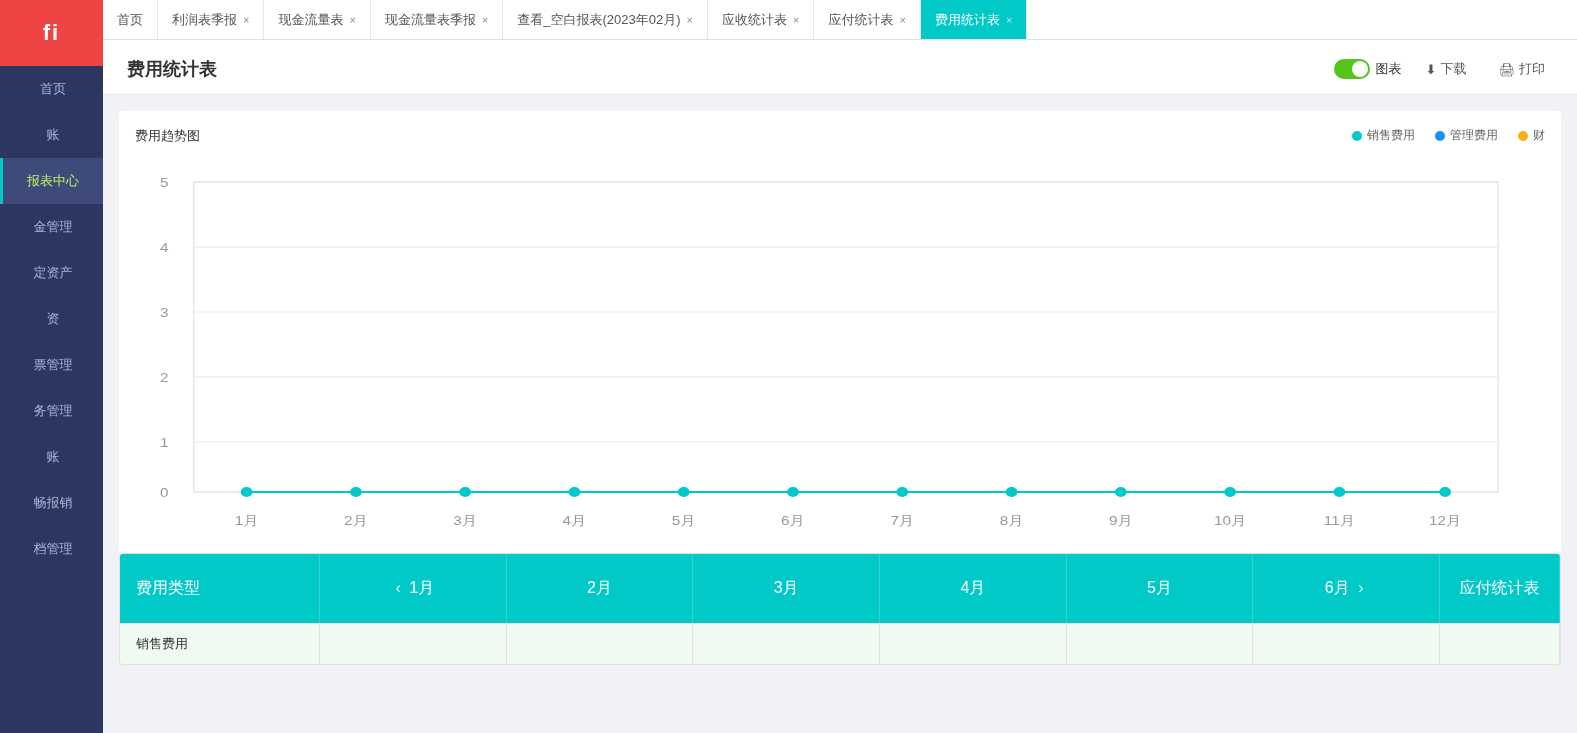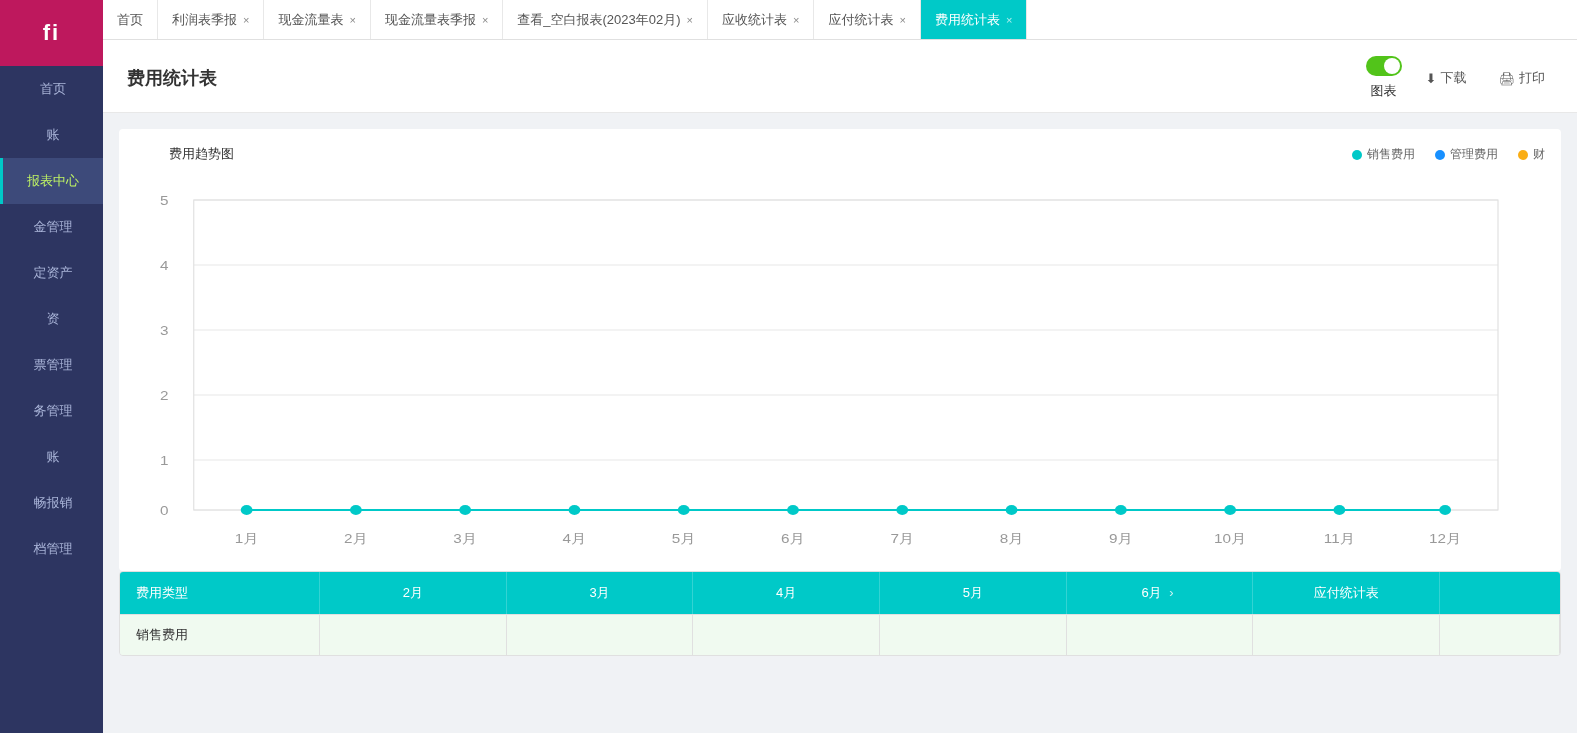--- a/index.html
+++ b/index.html
@@ -9,21 +9,21 @@
     .sidebar {
       width: 103px;
       background: #2d3561;
       display: flex;
       flex-direction: column;
       flex-shrink: 0;
       height: 100%;
     }
     .sidebar-logo {
       height: 66px;
-      background: #be185d;
+      background: #ef4444;
       display: flex;
       align-items: center;
       justify-content: center;
       color: white;
       font-size: 22px;
       font-weight: bold;
       letter-spacing: 2px;
     }
     .sidebar-item {
       padding: 14px 0;
@@ -106,21 +106,20 @@
     }
     .header-actions {
       display: flex;
       align-items: center;
       gap: 16px;
     }
     .toggle-container {
       display: flex;
       align-items: center;
       gap: 6px;
-      flex-direction: column;
     }
     .toggle-switch {
       width: 36px;
       height: 20px;
       background: #52c41a;
       border-radius: 10px;
       position: relative;
       cursor: pointer;
     }
     .toggle-switch::after {
@@ -147,24 +146,23 @@
 
     
     .chart-section {
       background: white;
       margin: 16px 16px 0;
       padding: 16px;
       border-radius: 4px;
     }
     .chart-header {
       display: flex;
-      align-items: flex-end;
+      align-items: flex-start;
       justify-content: space-between;
       margin-bottom: 12px;
-      margin-left: 34px;
     }
     .chart-title {
       font-size: 13px;
       color: #333;
     }
     .chart-legend {
       display: flex;
       gap: 20px;
       align-items: center;
     }
@@ -199,22 +197,22 @@
       overflow: hidden;
       border: 1px solid #e0e0e0;
     }
     .table-header-row {
       display: grid;
       grid-template-columns: 200px 1fr 1fr 1fr 1fr 1fr 1fr 120px;
       background: #00c9c8;
       color: white;
     }
     .table-header-cell {
-      padding: 12px 16px;
-      font-size: 13px;
+      padding: 24px 16px;
+      font-size: 16px;
       font-weight: 500;
       text-align: center;
       border-right: 1px solid rgba(255,255,255,0.2);
       position: relative;
     }
     .table-header-cell:first-child { text-align: left; }
     .table-header-cell .nav-arrow {
       cursor: pointer;
       padding: 0 4px;
       opacity: 0.8;
@@ -376,20 +374,24 @@
         </svg>
       </div>
     </div>
 
     <div class="table-section">
       <div class="table-header-row">
         <div class="table-header-cell">
           <span>费用类型</span>
         </div>
         <div class="table-header-cell">
+          <span class="nav-arrow">‹</span>
+          <span>1月</span>
+        </div>
+        <div class="table-header-cell">
           <span>2月</span>
         </div>
         <div class="table-header-cell">
           <span>3月</span>
         </div>
         <div class="table-header-cell">
           <span>4月</span>
         </div>
         <div class="table-header-cell">
           <span>5月</span>

